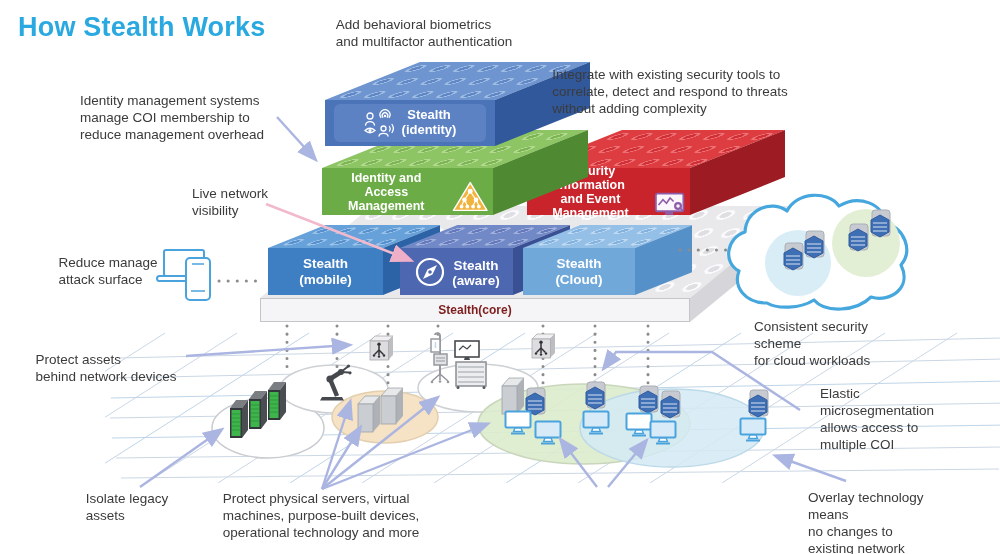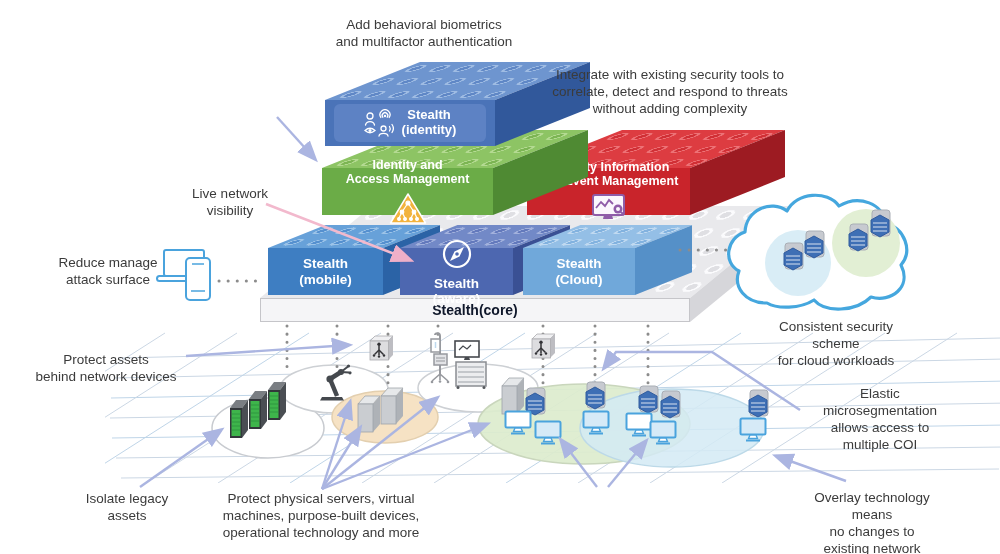--- a/index.html
+++ b/index.html
@@ -3,41 +3,41 @@
 <meta charset="utf-8">
 <style>
   html,body{margin:0;padding:0;background:#fff;}
   #canvas{position:relative;width:1000px;height:554px;background:#ffffff;overflow:hidden;
           font-family:"Liberation Sans",sans-serif;}
   svg{display:block}
   .layer{position:absolute;left:0;top:0;pointer-events:none;}
   .bg{z-index:0}
   .toplayer{z-index:10}
   
-  .ann{position:absolute;transform:translateX(-50%);text-align:center;z-index:20;
+  .ann{position:absolute;transform:translateX(-50%);text-align:left;z-index:20;
        font-size:13.5px;line-height:1.27;color:#3B3B3B;white-space:pre-line;}
   #title{position:absolute;left:18px;top:12px;z-index:20;font-size:27px;font-weight:700;
          color:#29A9E0;letter-spacing:.2px;}
   
   .brick{position:absolute;}
   .b-front{position:absolute;left:0;top:0;width:var(--w);height:var(--h);background:var(--f);
            display:flex;align-items:center;justify-content:center;box-sizing:border-box;}
   .b-top{position:absolute;left:0;top:calc(-1 * var(--dy));width:var(--w);height:var(--dy);
          background-color:var(--t);transform:skewX(var(--skx));transform-origin:0 100%;
          background-image:radial-gradient(ellipse var(--se) at 50% 50%,
             var(--si) 0 54%, var(--sr) 55% 88%, transparent 89%);
          background-size:var(--bs);}
   .b-side{position:absolute;left:var(--w);top:0;width:var(--dx);height:var(--h);
           background:var(--s);transform:skewY(var(--sky));transform-origin:0 0;}
   .b-label{color:#fff;font-weight:700;font-size:13px;line-height:1.12;text-align:center;
            white-space:pre-line;}
   .id-panel{display:flex;align-items:center;justify-content:center;gap:8px;
             background:#5D82C4;border-radius:6px;width:152px;height:38px;}
-  .flexface{display:flex;align-items:center;justify-content:center;gap:6px;width:100%;padding:0 5px;flex-direction:column;}
-  .core-label{color:#0f172a;font-weight:700;font-size:14px;}
+  .flexface{display:flex;align-items:flex-end;justify-content:center;gap:6px;width:100%;padding:0 5px;}
+  .core-label{color:#7f1d1d;font-weight:700;font-size:12px;}
 </style>
 </head>
 <body>
 
 <div id="canvas">
 
 <svg class="layer bg" width="1000" height="554" viewBox="0 0 1000 554">
   <defs>
     <clipPath id="floorclip">
           <rect x="105" y="331" width="905" height="152"></rect>
@@ -391,26 +391,30 @@
     <line x1="322" y1="489" x2="487" y2="424" marker-end="url(#ah)"></line>
     <line x1="597" y1="487" x2="561" y2="440" marker-end="url(#ah)"></line>
     <line x1="608" y1="487" x2="646" y2="441" marker-end="url(#ah)"></line>
     <line x1="846" y1="481" x2="776" y2="456" marker-end="url(#ah)"></line>
     <path d="M 800 410 L 712 352 L 616 352 L 604 368" marker-end="url(#ah)"></path>
   </g>
 
   <line x1="266" y1="204" x2="410" y2="260" stroke="#F2B9CD" stroke-width="2.6" marker-end="url(#ahp)"></line>
 </svg>
 
+<div id="title">How Stealth Works</div>
 
 <div class="ann" style="left:424px;top:16px">Add behavioral biometrics
 and multifactor authentication</div>
 <div class="ann" style="left:670px;top:66px">Integrate with existing security tools to
 correlate, detect and respond to threats
 without adding complexity</div>
+<div class="ann" style="left:172px;top:92px">Identity management systems
+manage COI membership to
+reduce management overhead</div>
 <div class="ann" style="left:230px;top:185px">Live network
 visibility</div>
 <div class="ann" style="left:108px;top:254px">Reduce manage
 attack surface</div>
 <div class="ann" style="left:106px;top:351px">Protect assets
 behind network devices</div>
 <div class="ann" style="left:127px;top:490px">Isolate legacy
 assets</div>
 <div class="ann" style="left:321px;top:490px">Protect physical servers, virtual
 machines, purpose-built devices,

